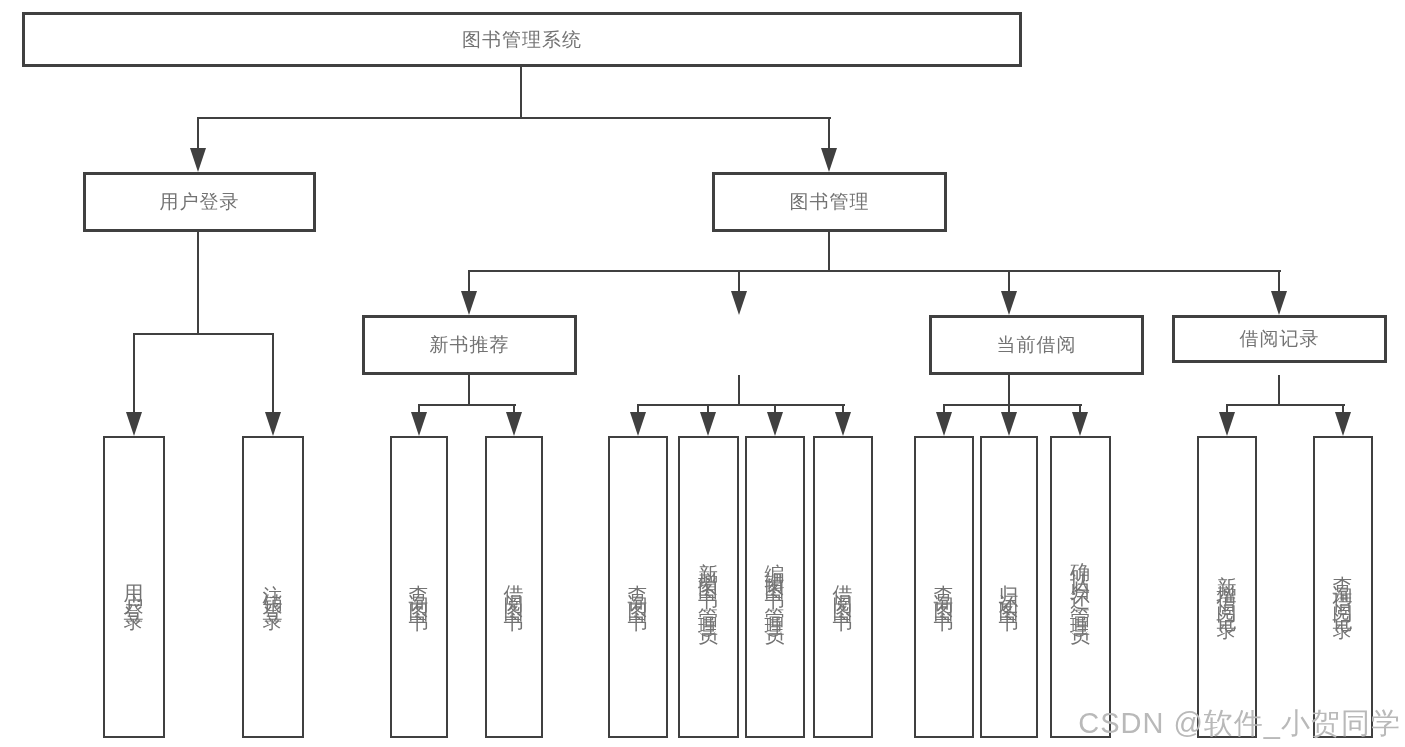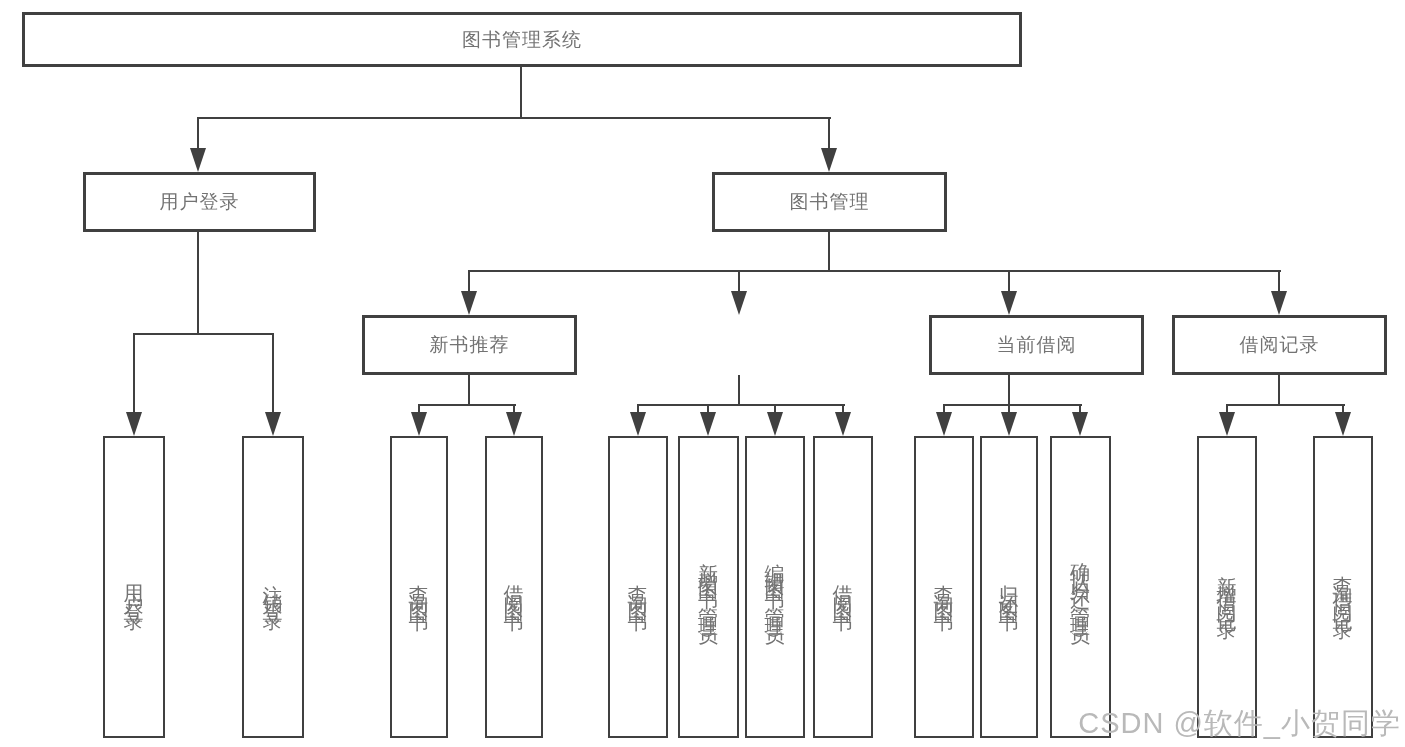--- a/index.html
+++ b/index.html
@@ -44,21 +44,21 @@
   <div class="box" style="left:362px;top:315px;width:215px;height:60px;">
     <span class="lbl">新书推荐</span>
   </div>
 
   <div class="box" style="left:712px;top:172px;width:235px;height:60px;">
     <span class="lbl">图书管理</span>
   </div>
   <div class="box" style="left:902px;top:315px;width:215px;height:60px;margin-left:27px;">
     <span class="lbl">当前借阅</span>
   </div>
-  <div class="box" style="left:1172px;top:315px;width:215px;height:60px;">
+  <div class="box" style="left:1172px;top:315px;width:215px;height:48px;">
     <span class="lbl">借阅记录</span>
   </div>
 
   <div class="box vbox" style="left:103px;top:436px;width:62px;height:302px;">
     <span class="lbl">用户登录</span>
   </div>
   <div class="box vbox" style="left:242px;top:436px;width:62px;height:302px;">
     <span class="lbl">注销登录</span>
   </div>
 

